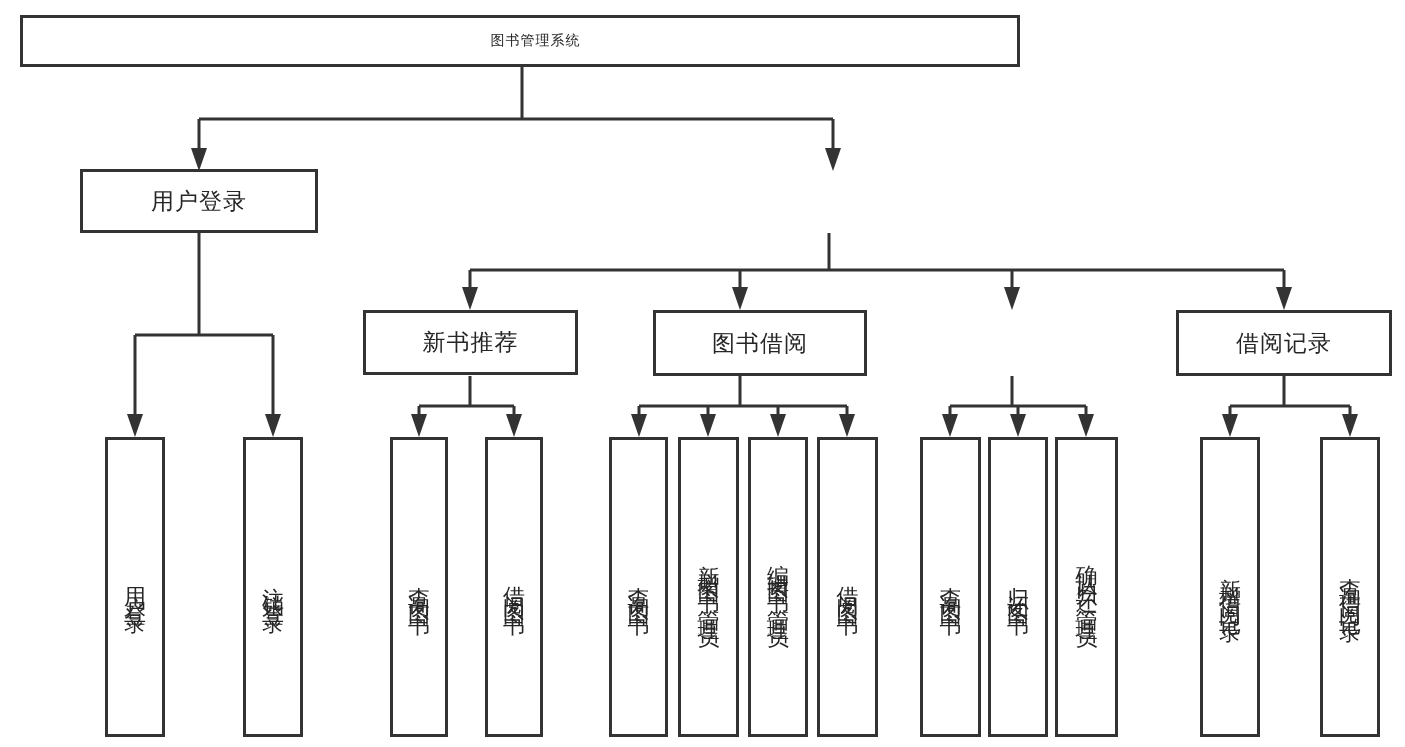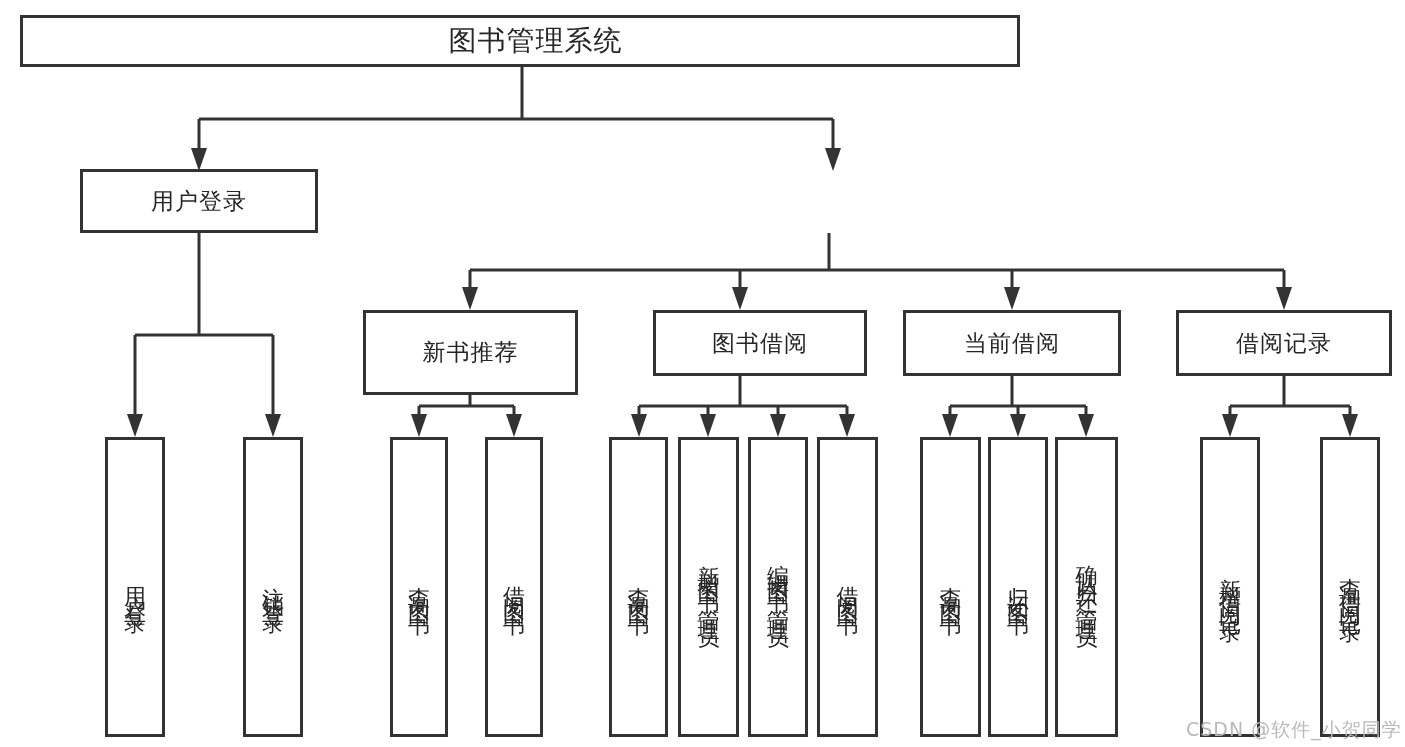--- a/index.html
+++ b/index.html
@@ -25,21 +25,21 @@
     display: flex;
     align-items: center;
     justify-content: center;
     color: #262626;
   }
   .hbox span {
     font-size: 23px;
     letter-spacing: 1px;
     white-space: nowrap;
   }
-  .root span { font-size: 28px; margin-left: 31px; }
+  .root span { font-size: 14px; margin-left: 31px; }
   .vtext {
     writing-mode: vertical-rl;
     text-orientation: mixed;
     font-size: 22px;
     line-height: 1;
     letter-spacing: 9px;
     color: #262626;
   }
   .watermark {
     position: absolute;
@@ -122,28 +122,25 @@
   </svg>
 
   <div class="box hbox root" style="left:20px; top:15px; width:1000px; height:52px;">
     <span>图书管理系统</span>
   </div>
 
   <div class="box hbox" style="left:80px; top:169px; width:238px; height:64px;">
     <span>用户登录</span>
   </div>
 
-  <div class="box hbox" style="left:363px; top:310px; width:215px; height:85px;">
+  <div class="box hbox" style="left:363px; top:310px; width:215px; height:65px;">
     <span>新书推荐</span>
   </div>
   <div class="box hbox" style="left:633px; top:310px; width:214px; height:66px;margin-left:20px;">
     <span>图书借阅</span>
-  </div>
-  <div class="box hbox" style="left:903px; top:310px; width:218px; height:66px;">
-    <span>当前借阅</span>
   </div>
   <div class="box hbox" style="left:1176px; top:310px; width:216px; height:66px;">
     <span>借阅记录</span>
   </div>
 
   <div class="box" style="left:105px; top:437px; width:60px; height:300px;">
     <span class="vtext">用户登录</span>
   </div>
   <div class="box" style="left:243px; top:437px; width:60px; height:300px;">
     <span class="vtext">注销登录</span>
@@ -179,15 +176,14 @@
     <span class="vtext">确认归还（管理员）</span>
   </div>
 
   <div class="box" style="left:1200px; top:437px; width:60px; height:300px;">
     <span class="vtext">新增借阅记录</span>
   </div>
   <div class="box" style="left:1320px; top:437px; width:60px; height:300px;">
     <span class="vtext">查询借阅记录</span>
   </div>
 
-  <div class="watermark">CSDN @软件_小贺同学</div>
 
 </div>
 
 </body></html>

